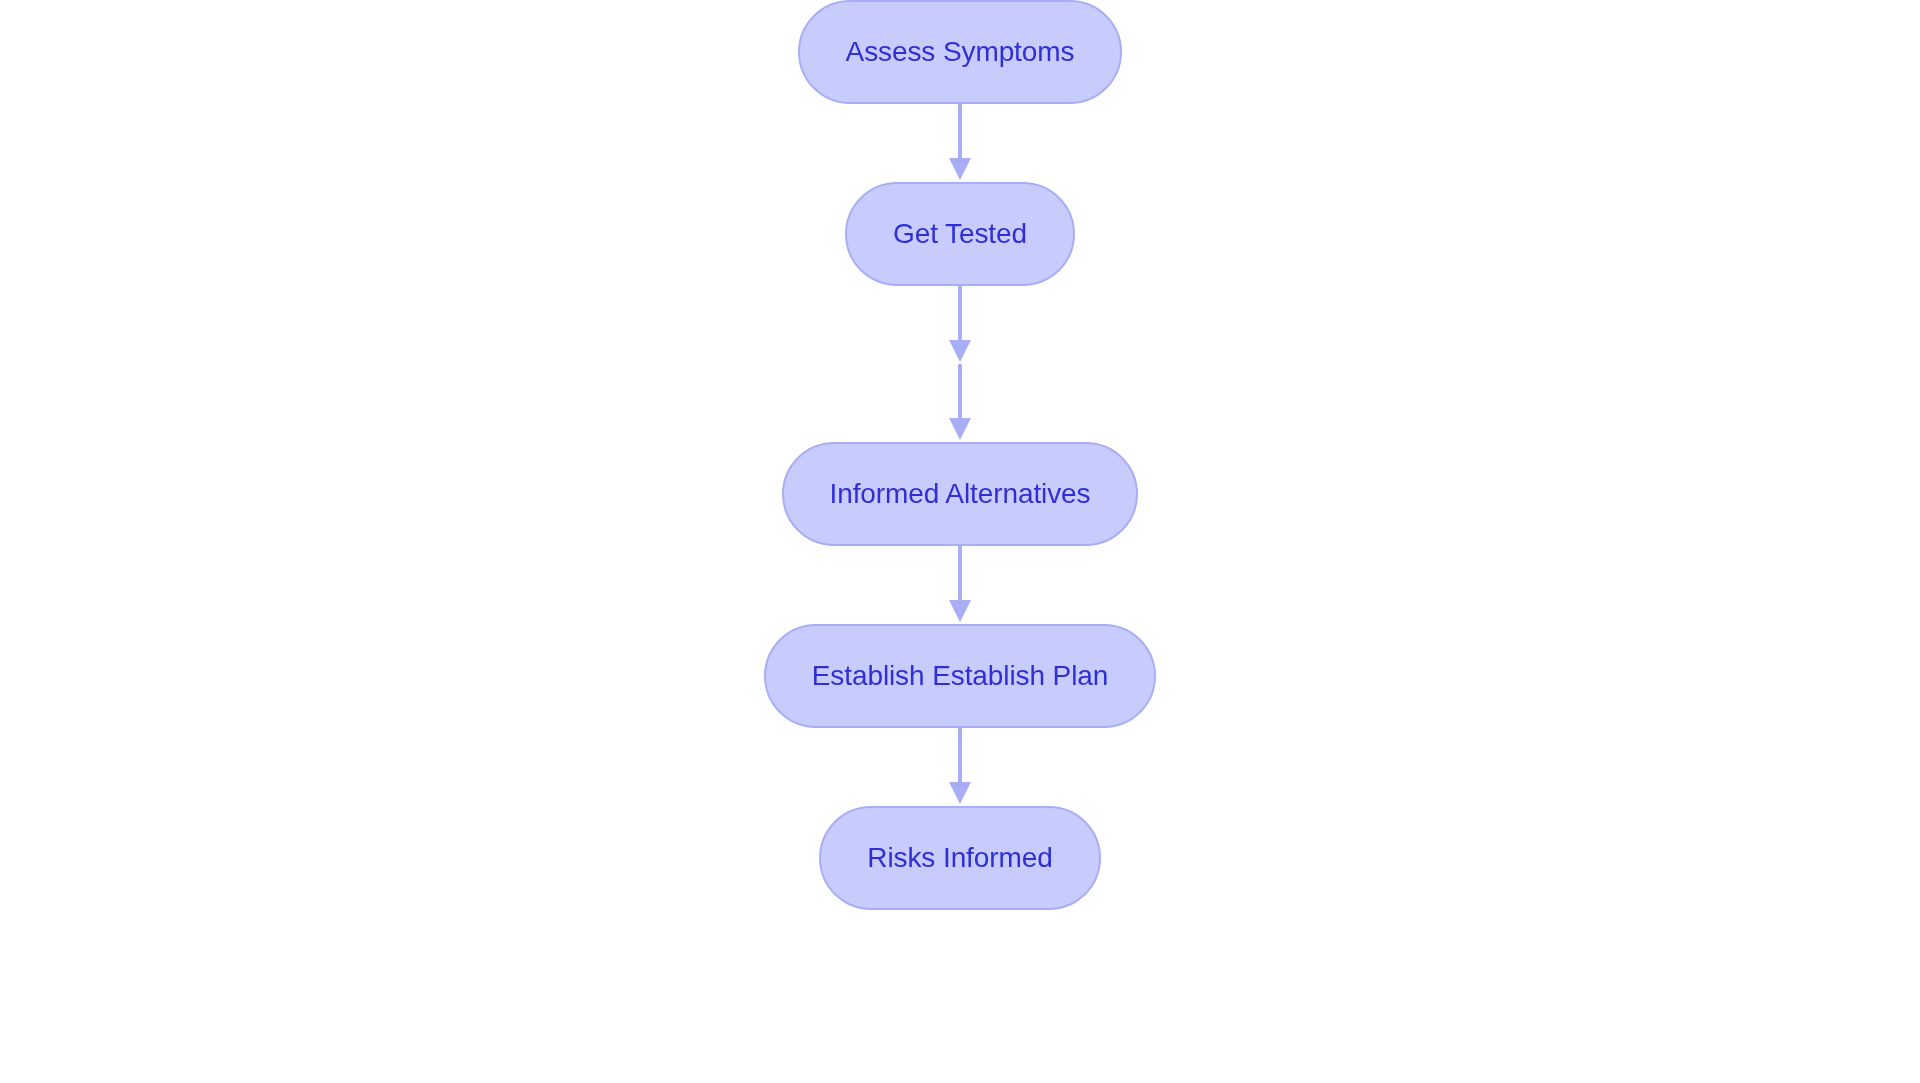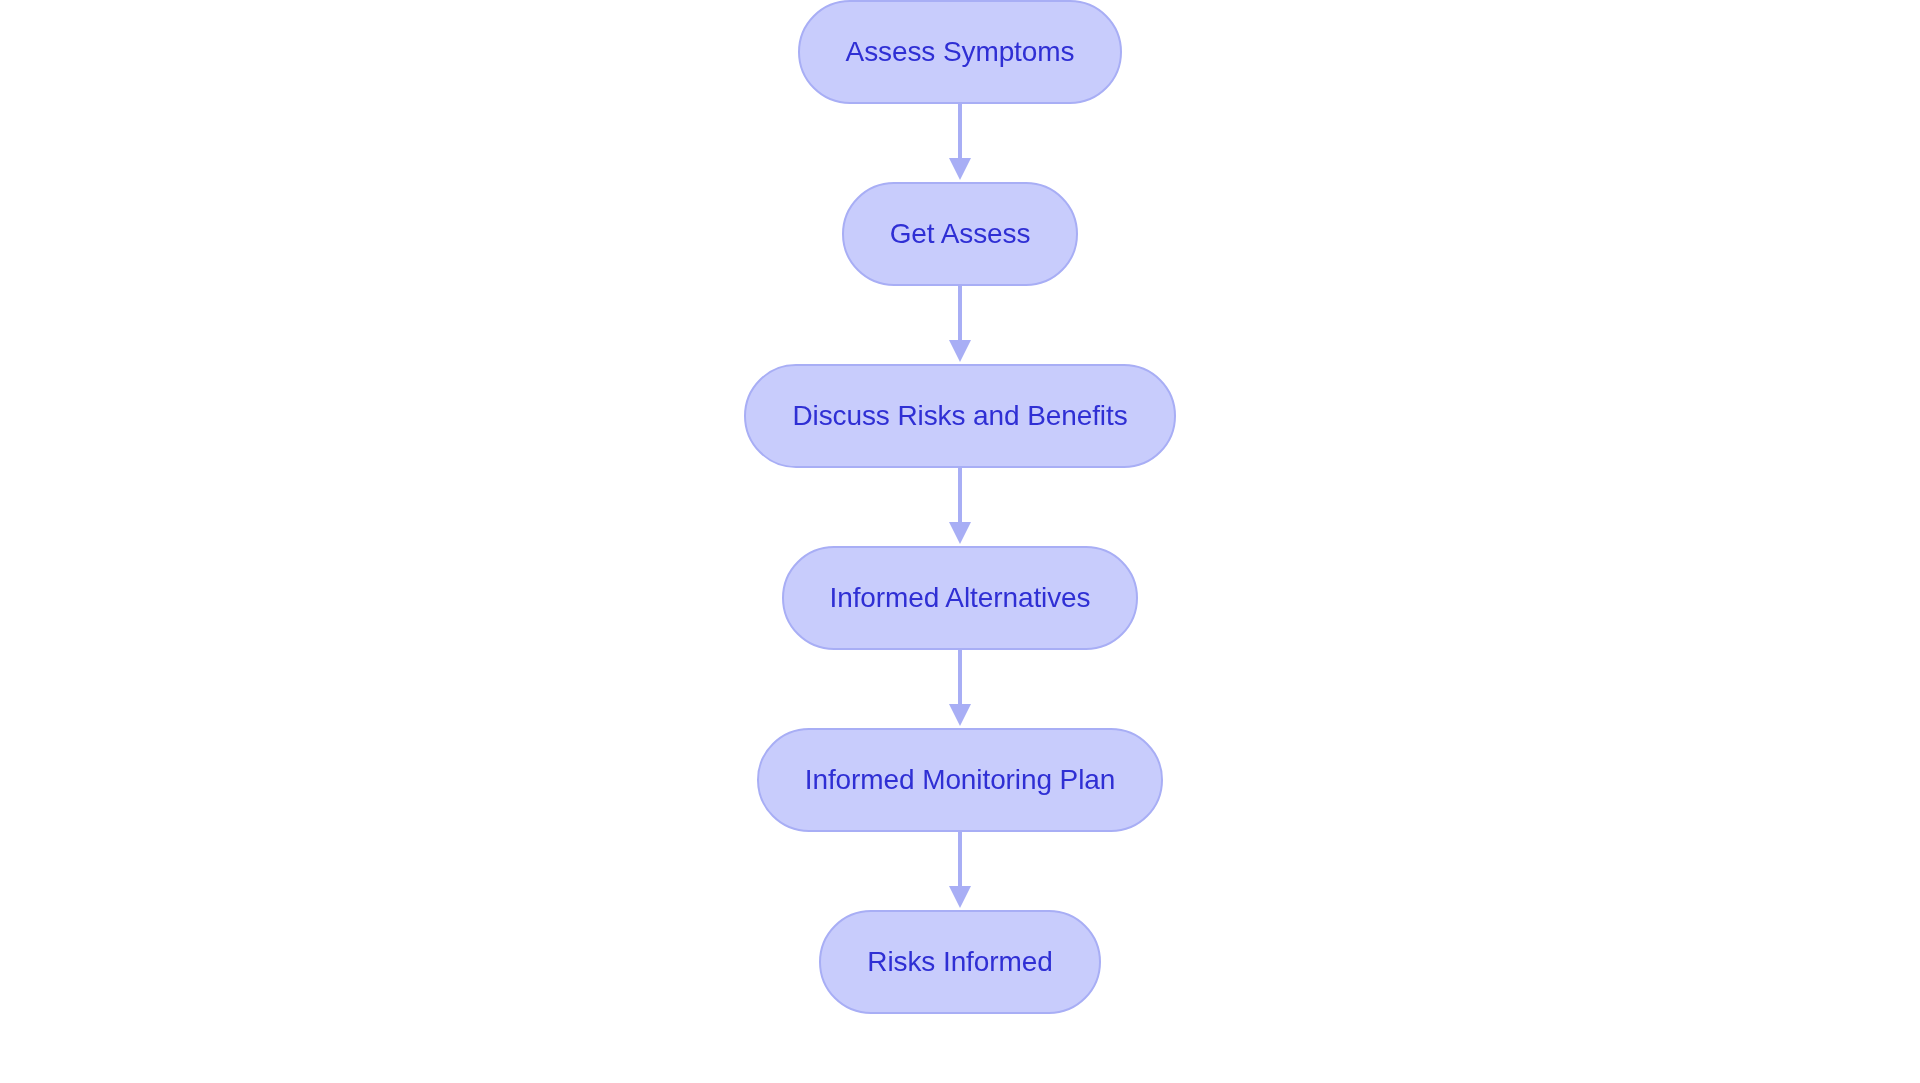--- a/index.html
+++ b/index.html
@@ -72,54 +72,51 @@
     </div>
 
     <span class="connector">
       <svg viewBox="0 0 26 78" xmlns="http://www.w3.org/2000/svg">
         <line x1="13" y1="0" x2="13" y2="58" stroke="#a8aef5" stroke-width="4"></line>
         <polygon points="13,76 2,54 24,54" fill="#a8aef5"></polygon>
       </svg>
     </span>
 
     <div class="node">
-      <span>Get Assess</span>
+      <span>Get Tested</span>
     </div>
 
     <span class="connector">
       <svg viewBox="0 0 26 78" xmlns="http://www.w3.org/2000/svg">
         <line x1="13" y1="0" x2="13" y2="58" stroke="#a8aef5" stroke-width="4"></line>
         <polygon points="13,76 2,54 24,54" fill="#a8aef5"></polygon>
       </svg>
     </span>
 
-    <div class="node">
-      <span>Discuss Risks and Benefits</span>
-    </div>
 
     <span class="connector">
       <svg viewBox="0 0 26 78" xmlns="http://www.w3.org/2000/svg">
         <line x1="13" y1="0" x2="13" y2="58" stroke="#a8aef5" stroke-width="4"></line>
         <polygon points="13,76 2,54 24,54" fill="#a8aef5"></polygon>
       </svg>
     </span>
 
     <div class="node">
       <span>Informed Alternatives</span>
     </div>
 
     <span class="connector">
       <svg viewBox="0 0 26 78" xmlns="http://www.w3.org/2000/svg">
         <line x1="13" y1="0" x2="13" y2="58" stroke="#a8aef5" stroke-width="4"></line>
         <polygon points="13,76 2,54 24,54" fill="#a8aef5"></polygon>
       </svg>
     </span>
 
     <div class="node">
-      <span>Informed Monitoring Plan</span>
+      <span>Establish Establish Plan</span>
     </div>
 
     <span class="connector">
       <svg viewBox="0 0 26 78" xmlns="http://www.w3.org/2000/svg">
         <line x1="13" y1="0" x2="13" y2="58" stroke="#a8aef5" stroke-width="4"></line>
         <polygon points="13,76 2,54 24,54" fill="#a8aef5"></polygon>
       </svg>
     </span>
 
     <div class="node">

